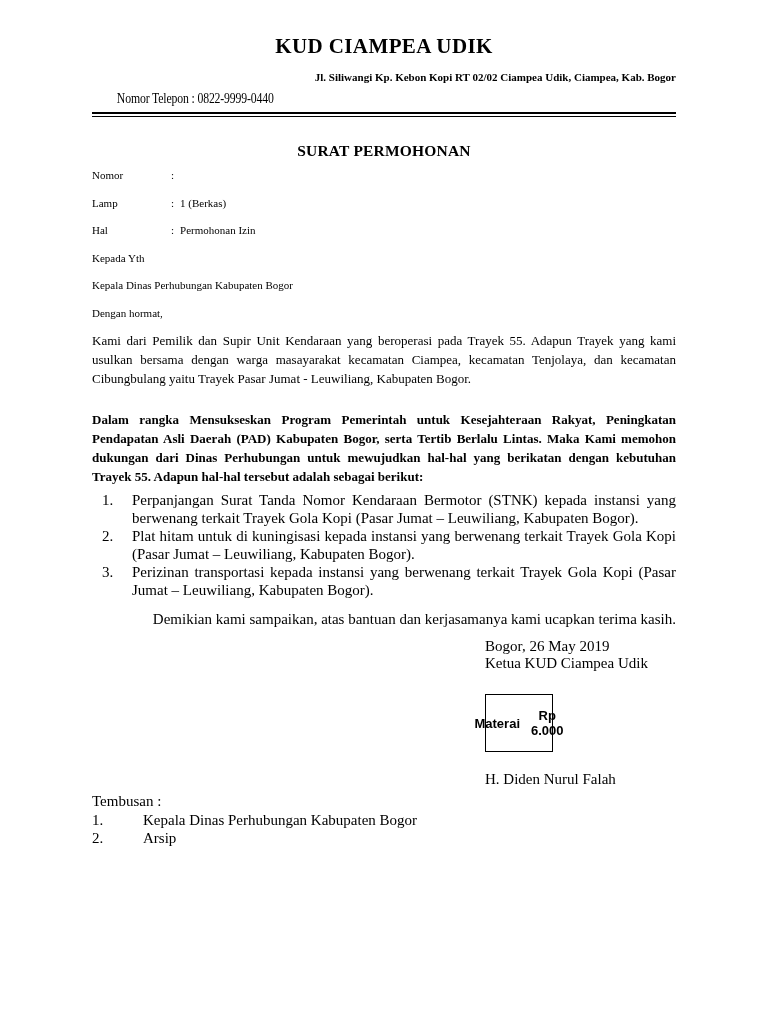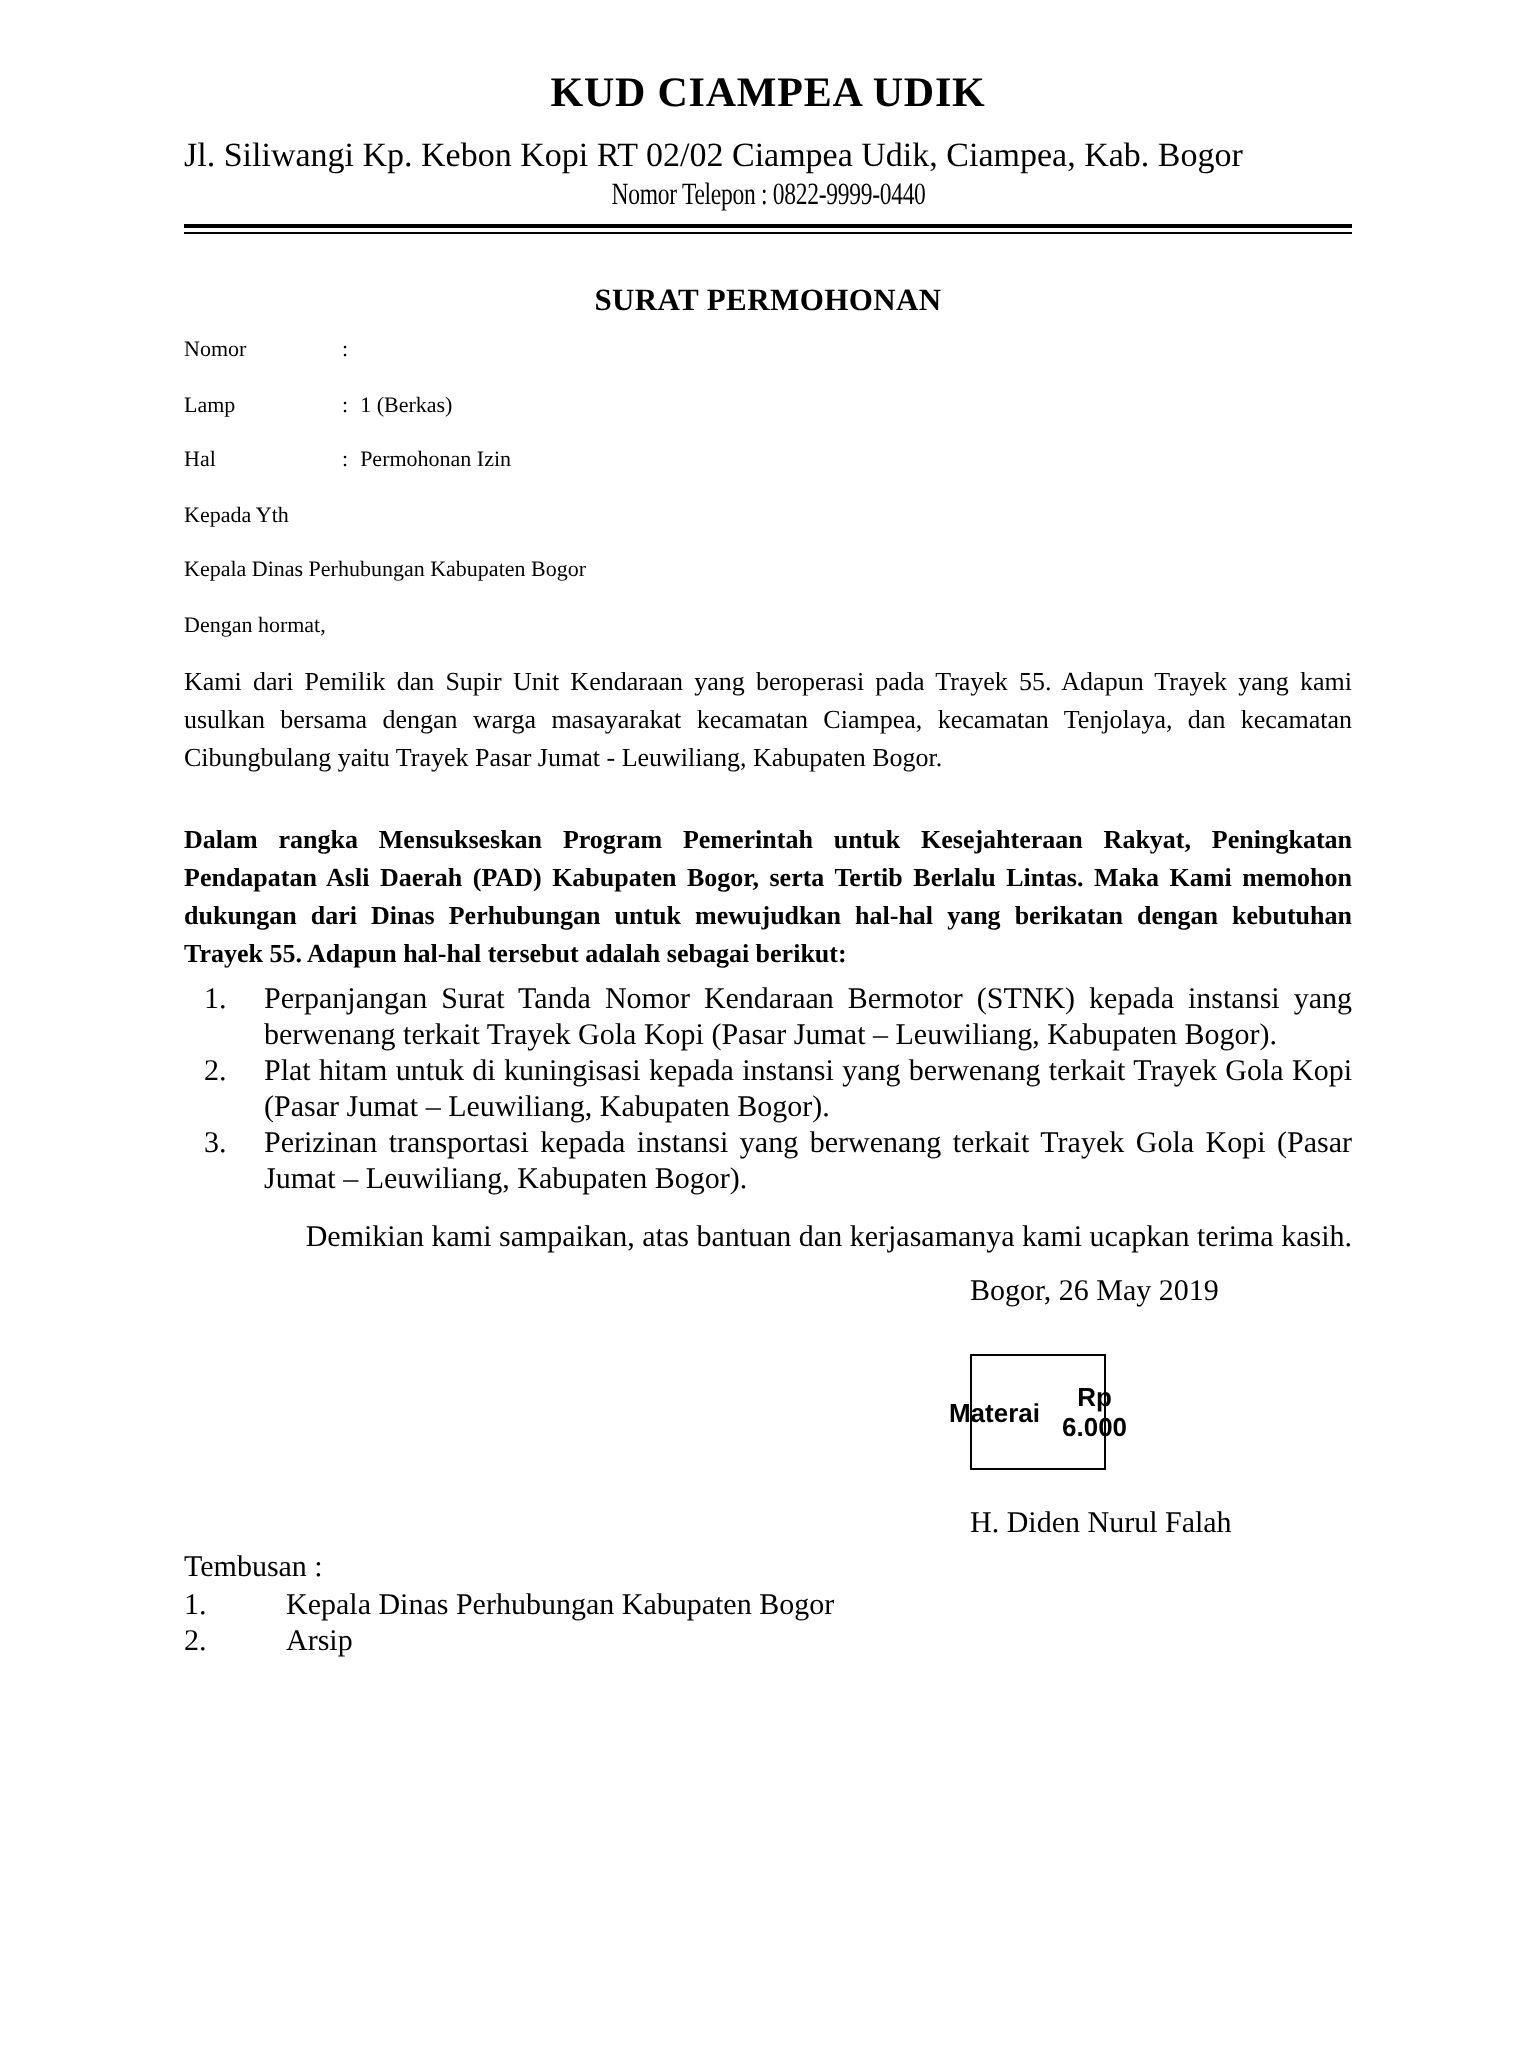--- a/index.html
+++ b/index.html
@@ -24,27 +24,27 @@
 
   
   .org-name {
     text-align: center;
     font-weight: bold;
     font-size: 21px;
     line-height: 24px;
     letter-spacing: 0.4px;
   }
   .org-address {
-    text-align: left;
-    font-size: 17px;
+    text-align: right;
+    font-size: 11px;
     line-height: 19px;
     margin-top: 10px;
+    font-weight: bold;
   }
   .org-phone {
-    text-align: center;
     font-size: 15.5px;
     line-height: 17px;
     margin-top: 2px;
     white-space: nowrap;
   }
   .condensed {
     display: inline-block;
     transform: scaleX(0.76);
     transform-origin: center;
     letter-spacing: -0.2px;
@@ -200,20 +200,21 @@
     <div class="num-item">
       <span class="num">3.</span>
       <span class="itm-text">Perizinan transportasi kepada instansi yang berwenang terkait Trayek Gola Kopi (Pasar Jumat – Leuwiliang, Kabupaten Bogor).</span>
     </div>
   </div>
 
   <div class="closing">Demikian kami sampaikan, atas bantuan dan kerjasamanya kami ucapkan terima kasih.</div>
 
   <div class="sig-block">
     <div>Bogor, 26 May 2019</div>
+    <div>Ketua KUD Ciampea Udik</div>
   </div>
 
   <div class="stamp-box">
     <span>Materai</span>
     <span>Rp 6.000</span>
   </div>
 
   <div class="sig-name">H. Diden Nurul Falah</div>
 
   <div class="tembusan">

